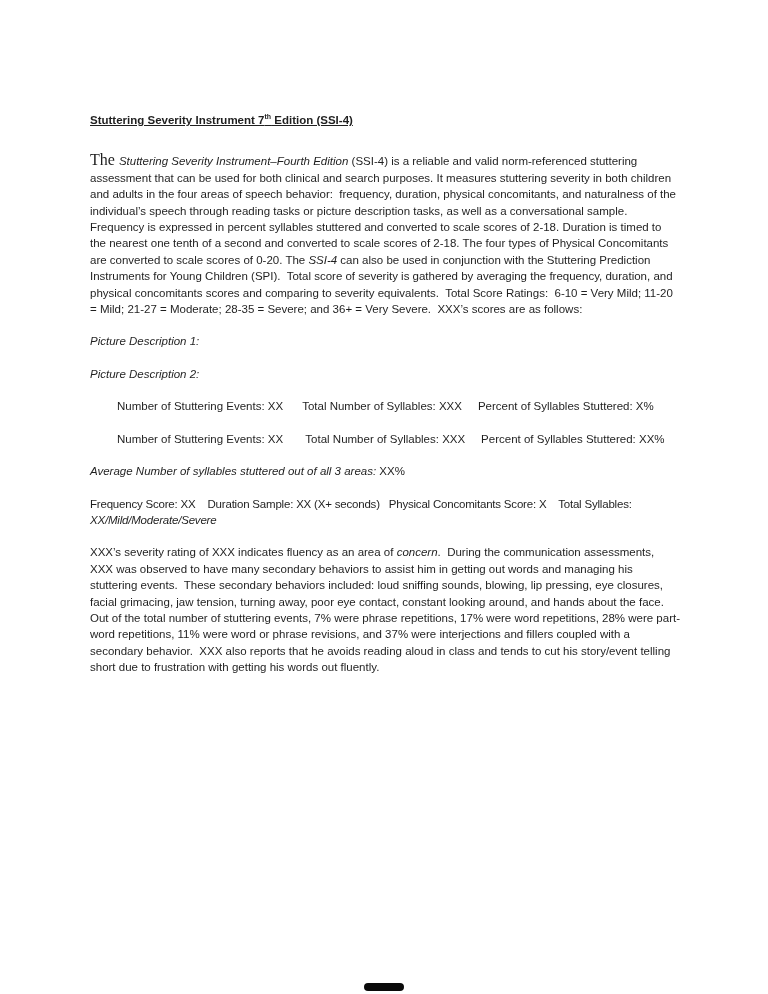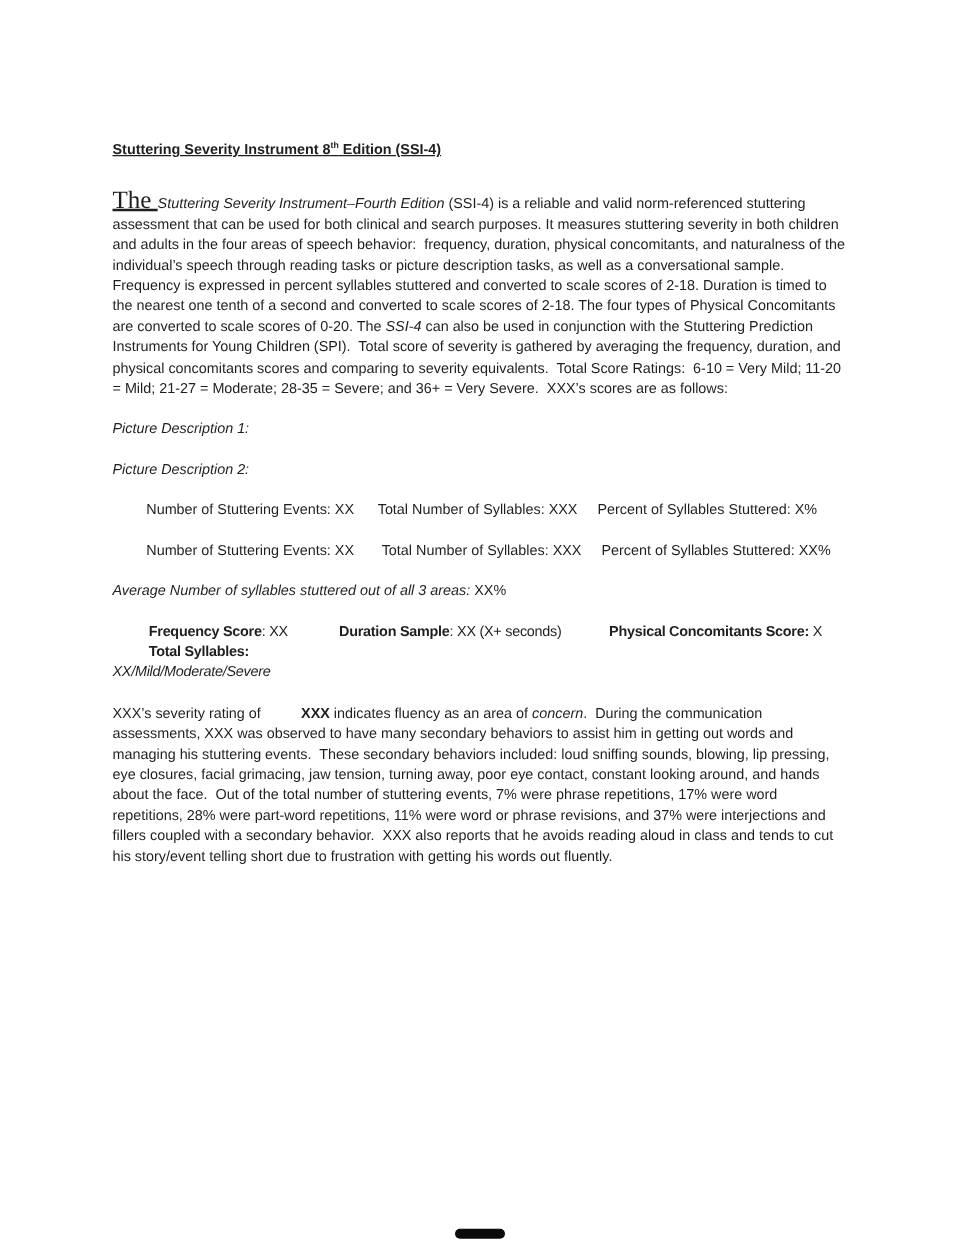--- a/index.html
+++ b/index.html
@@ -22,49 +22,48 @@
   }
   .page p {
     margin: 0 0 16px 0;
     white-space: pre-wrap;
   }
   p.title {
     margin-bottom: 24px;
     font-weight: bold;
     text-decoration: underline;
   }
-  .b { font-weight: bold; margin-left: 29px; }
+  .b { font-weight: normal; }
   .i { font-style: italic; }
   .u { }
   .sup { font-size: 7px; vertical-align: super; line-height: 0; }
   .serif {
     font-family: "Liberation Serif", "DejaVu Serif", serif;
-    font-size: 20px;
+    font-size: 16px;
     line-height: 16.4px;
-    text-decoration: underline;
   }
   .data-line { padding-left: 27px; }
   .scores-line { letter-spacing: -0.2px; }
   .bottom-mark {
     position: absolute;
     left: 50%;
     transform: translateX(-50%);
     bottom: 3px;
     width: 40px;
     height: 8px;
     background: #0a0a0a;
     border-radius: 4px;
   }
 </style>
 </head>
 <body>
 
 <div class="page">
 
-  <p class="title"><span>Stuttering Severity Instrument 8</span><span class="sup">th</span><span> Edition (SSI-4)</span></p>
+  <p class="title"><span>Stuttering Severity Instrument 7</span><span class="sup">th</span><span> Edition (SSI-4)</span></p>
 
   <p class="body-par"><span class="serif">The </span><span class="i">Stuttering Severity Instrument–Fourth Edition</span><span> (SSI-4) is a reliable and valid norm-referenced stuttering assessment that can be used for both clinical and search purposes. It measures stuttering severity in both children and adults in the four areas of speech behavior:  frequency, duration, physical concomitants, and naturalness of the individual’s speech through reading tasks or picture description tasks, as well as a conversational sample.  Frequency is expressed in percent syllables stuttered and converted to scale scores of 2-18. Duration is timed to the nearest one tenth of a second and converted to scale scores of 2-18. The four types of Physical Concomitants are converted to scale scores of 0-20. The </span><span class="i">SSI-4</span><span> can also be used in conjunction with the Stuttering Prediction Instruments for Young Children (SPI).  Total score of severity is gathered by averaging the frequency, duration, and physical concomitants scores and comparing to severity equivalents.  Total Score Ratings:  6-10 = Very Mild; 11-20 = Mild; 21-27 = Moderate; 28-35 = Severe; and 36+ = Very Severe.  XXX’s scores are as follows:</span></p>
 
   <p class="heading-italic"><span class="i">Picture Description 1:</span></p>
 
 
   <p class="heading-italic"><span class="i">Picture Description 2:</span></p>
 
   <p class="data-line"><span>Number of Stuttering Events: XX      Total Number of Syllables: XXX     Percent of Syllables Stuttered: X%</span></p>
 

